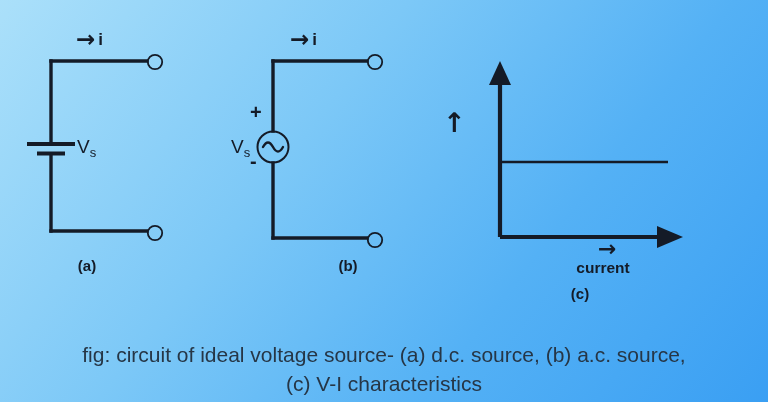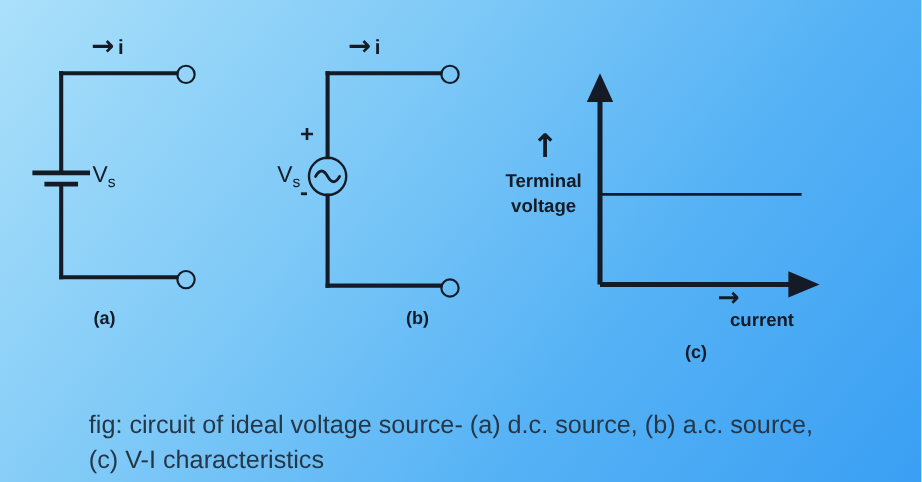--- a/index.html
+++ b/index.html
@@ -15,24 +15,24 @@
   .txt{position:absolute;white-space:nowrap;}
   .arrow-glyph{font-family:"DejaVu Sans", sans-serif;font-weight:bold;color:#141b27;line-height:1;}
   .cur-arrow{display:flex;align-items:center;gap:3px;}
   .cur-arrow .arrow-glyph{font-size:23px;}
   .cur-arrow .cur-i{font-size:17px;font-weight:bold;}
   .vs{font-size:19px;font-weight:normal;}
   .vs .sub{font-size:13px;vertical-align:-4px;}
   .fig-cap{font-size:15px;font-weight:bold;text-align:center;width:50px;}
   .axis-lbl{font-size:15.5px;font-weight:bold;text-align:center;line-height:21px;}
   #terminal-voltage-label{left:405px;top:141px;width:96px;white-space:normal;}
-  #current-label{left:590px;top:257px;width:90px;}
+  #current-label{left:558px;top:257px;width:90px;}
   #main-caption{
     position:absolute;left:74px;top:341px;width:620px;
-    font-size:21px;line-height:28.5px;
+    text-align:center;font-size:21px;line-height:28.5px;
     color:#263646;white-space:normal;
   }
 </style>
 </head>
 <body>
 
 <div id="canvas">
 
   <svg id="diagram-svg" width="768" height="402" viewBox="0 0 768 402">
 
@@ -81,20 +81,19 @@
     <span class="cur-i">i</span>
   </div>
   <div class="txt" style="left:250px;top:101px;font-size:20px;font-weight:bold;">+</div>
   <div class="txt vs" style="left:231px;top:136px;">
     <span>V</span><span class="sub">s</span>
   </div>
   <div class="txt" style="left:250px;top:150px;font-size:20px;font-weight:bold;">-</div>
   <div class="txt fig-cap" style="left:323px;top:257px;">(b)</div>
 
   <div class="txt arrow-glyph" style="left:443px;top:109px;font-size:27px;">↑</div>
-  <div class="txt axis-lbl" id="terminal-voltage-label">Terminal voltage</div>
   <div class="txt arrow-glyph" style="left:598px;top:238px;font-size:22px;">→</div>
   <div class="txt axis-lbl" id="current-label">current</div>
   <div class="txt fig-cap" style="left:555px;top:285px;">(c)</div>
 
   <div id="main-caption">fig: circuit of ideal voltage source- (a) d.c. source, (b) a.c. source, (c) V-I characteristics</div>
 
 </div>
 
 </body></html>

